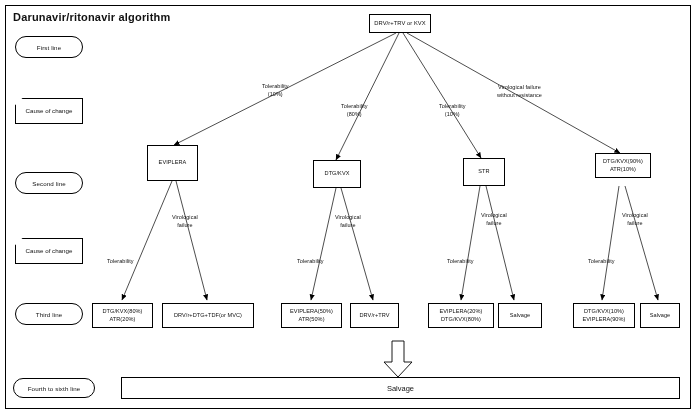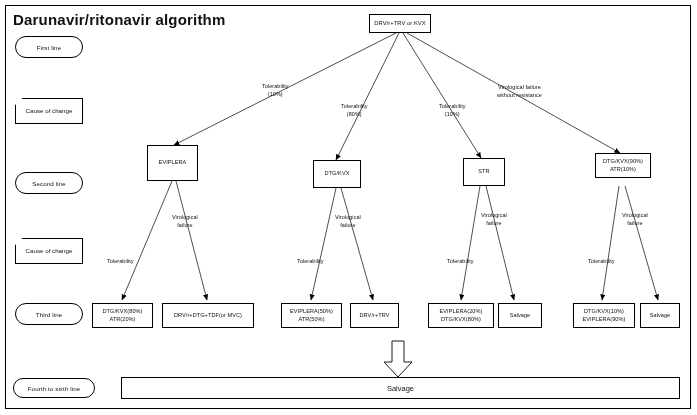--- a/index.html
+++ b/index.html
@@ -26,21 +26,21 @@
     width: 686px;
     height: 404px;
     border: 1.5px solid #000;
     box-sizing: border-box;
     background: #fff;
   }
   .title {
     position: absolute;
     left: 13px;
     top: 11px;
-    font-size: 15px;
+    font-size: 11px;
     font-weight: bold;
     color: #111;
     letter-spacing: 0.2px;
     white-space: nowrap;
   }
   
   svg.edges {
     position: absolute;
     left: 0;
     top: 0;

